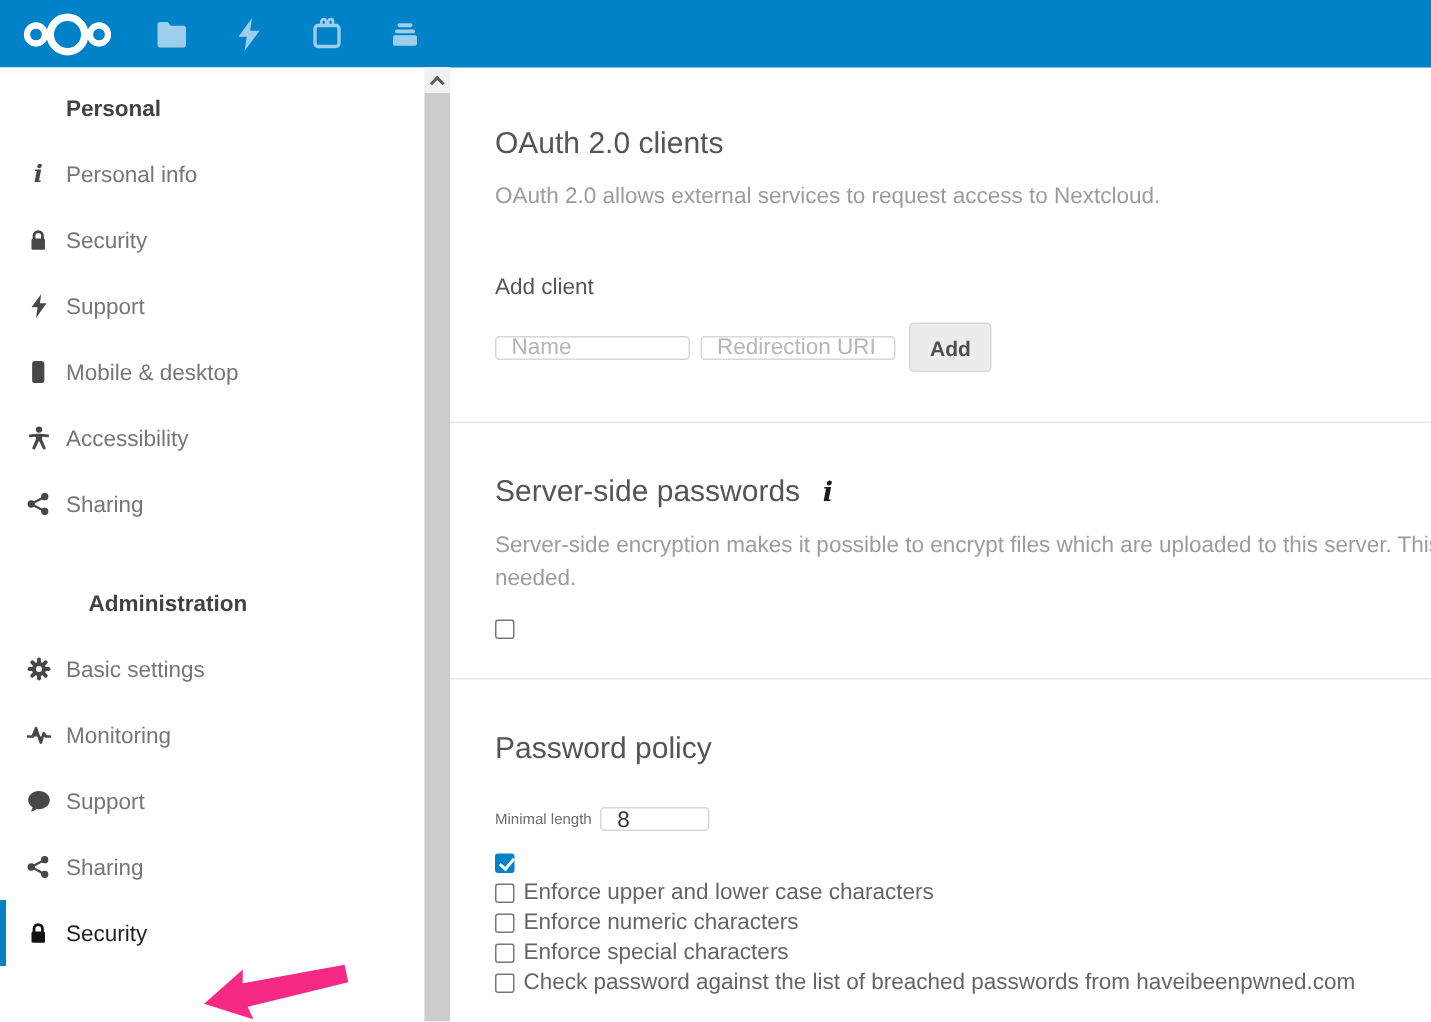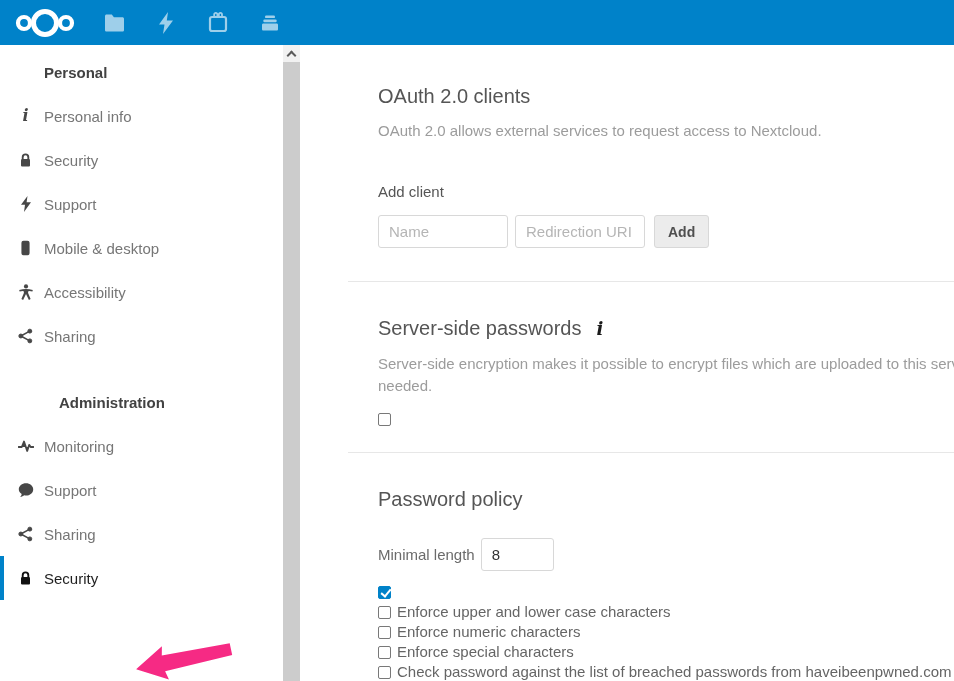--- a/index.html
+++ b/index.html
@@ -7,21 +7,21 @@
               font-family:"Liberation Sans", sans-serif; }
 
   
   .top-bar { height:45px; background:#0082c9; display:flex; align-items:center; }
   .logo { margin-left:13px; width:64px; height:36px; display:flex; align-items:center; cursor:pointer; }
   .app-icons { display:flex; align-items:center; margin-left:24px; gap:26px; }
   .app-icon { width:26px; height:26px; display:flex; align-items:center; justify-content:center; cursor:pointer; }
   .app-icon svg { opacity:.62; }
 
   
-  .page { display:flex; height:636px;gap:48px; }
+  .page { display:flex; height:636px; }
   .sidebar { position:relative; width:300px; flex:0 0 300px; background:#fff; }
   .content { flex:1; position:relative; }
 
   
   .side-nav { padding-top:5px; }
   .nav-caption { height:44px; display:flex; align-items:center; padding-left:44px;
                  font-size:15px; font-weight:bold; color:#424242; }
   .nav-caption.admin { margin-top:22px;margin-left:15px; }
   .nav-item { height:44px; display:flex; align-items:center; padding-left:17px; cursor:pointer; }
   .nav-item .nicon { width:17px; height:17px; margin-right:10px; display:flex;
@@ -49,21 +49,21 @@
   .section { padding-left:30px; }
   .section.bordered { border-top:1px solid #e7e7e7; }
   h2.sec-title { font-size:20px; font-weight:400; color:#555; line-height:24px; }
   .sec-desc { font-size:15px; color:#9c9c9c; }
   .desc-line { white-space:nowrap; line-height:22px; }
 
   .sec-oauth { padding-top:39px; padding-bottom:33px; }
   .oauth-desc { margin-top:14px; }
   .add-client-label { margin-top:44px; font-size:15px; color:#555; }
   .oauth-row { margin-top:15px; display:flex; align-items:center; }
-  .txt-input { height:33px; border:1px solid #d8d8d8; border-radius:3px; background:#fff;
+  .txt-input { height:16px; border:1px solid #d8d8d8; border-radius:3px; background:#fff;
                font-size:15px; color:#333; padding:0 10px; outline:none;
                font-family:"Liberation Sans", sans-serif; }
   .txt-input::placeholder { color:#b5b5b5; opacity:1; }
   .in-name { width:130px; }
   .in-redirect { width:130px; margin-left:7px; }
   .btn { margin-left:9px; height:33px; padding:0 13px; background:#ececec;
          border:1px solid #d8d8d8; border-radius:3px; font-size:14px; font-weight:bold;
          color:#4f4f4f; cursor:pointer; font-family:"Liberation Sans", sans-serif; }
 
   .sec-encrypt { padding-top:34px; padding-bottom:26px; }
@@ -76,21 +76,21 @@
             background:#fff; flex:0 0 13px; position:relative; }
   .cb-box.checked { background:#0082c9; border-color:#0082c9; }
   .cb-box.checked::after { content:""; position:absolute; left:4px; top:0px; width:4px; height:8px;
             border:solid #fff; border-width:0 2px 2px 0; transform:rotate(40deg); }
   .cb-label { margin-left:6px; font-size:15px; color:#656565; line-height:20px; }
   .enc-cb { margin-top:16px; }
   .enc-cb .cb-label { color:#4e4e4e; }
 
   .sec-pwpolicy { padding-top:34px; }
   .minlen-row { margin-top:27px; display:flex; align-items:center; }
-  .minlen-label { font-size:15px; color:#6b6b6b; margin-right:6px; }
+  .minlen-label { font-size:10px; color:#6b6b6b; margin-right:6px; }
   .in-minlen { width:73px; }
   .pw-list { margin-top:11px; }
   .pw-list .cb-row { height:20px; margin-top:0; }
 </style>
 </head>
 <body>
 
 <div class="top-bar">
   <div class="logo">
     <svg width="64" height="36" viewBox="0 0 64 36">
@@ -184,20 +184,35 @@
               <circle cx="12.6" cy="13.2" r="2.1"></circle>
             <path d="M3 8 L12.6 2.8 M3 8 L12.6 13.2" stroke-width="1.6" fill="none"></path>
           </svg>
         </span>
         <span class="nlabel">Sharing</span>
       </div>
 
       <div class="nav-caption admin">Administration</div>
 
 
+      <div class="nav-item">
+        <span class="nicon">
+          <svg width="16" height="16" viewBox="0 0 16 16" fill="#474747">
+            <g>
+              <rect x="6.7" y="0.4" width="2.6" height="15.2" rx="1.2"></rect>
+              <rect x="6.7" y="0.4" width="2.6" height="15.2" rx="1.2" transform="rotate(45 8 8)"></rect>
+              <rect x="6.7" y="0.4" width="2.6" height="15.2" rx="1.2" transform="rotate(90 8 8)"></rect>
+              <rect x="6.7" y="0.4" width="2.6" height="15.2" rx="1.2" transform="rotate(135 8 8)"></rect>
+              <circle cx="8" cy="8" r="4.7"></circle>
+            </g>
+            <circle cx="8" cy="8" r="2" fill="#ffffff"></circle>
+          </svg>
+        </span>
+        <span class="nlabel">Basic settings</span>
+      </div>
 
       <div class="nav-item">
         <span class="nicon">
           <svg width="16" height="16" viewBox="0 0 16 16" fill="none" stroke="#474747" stroke-width="1.8" stroke-linejoin="round" stroke-linecap="round">
             <polyline points="0.5,9 3.8,9 6,3.5 9.2,13 11.2,6.8 12.6,9 15.5,9"></polyline>
           </svg>
         </span>
         <span class="nlabel">Monitoring</span>
       </div>
 

